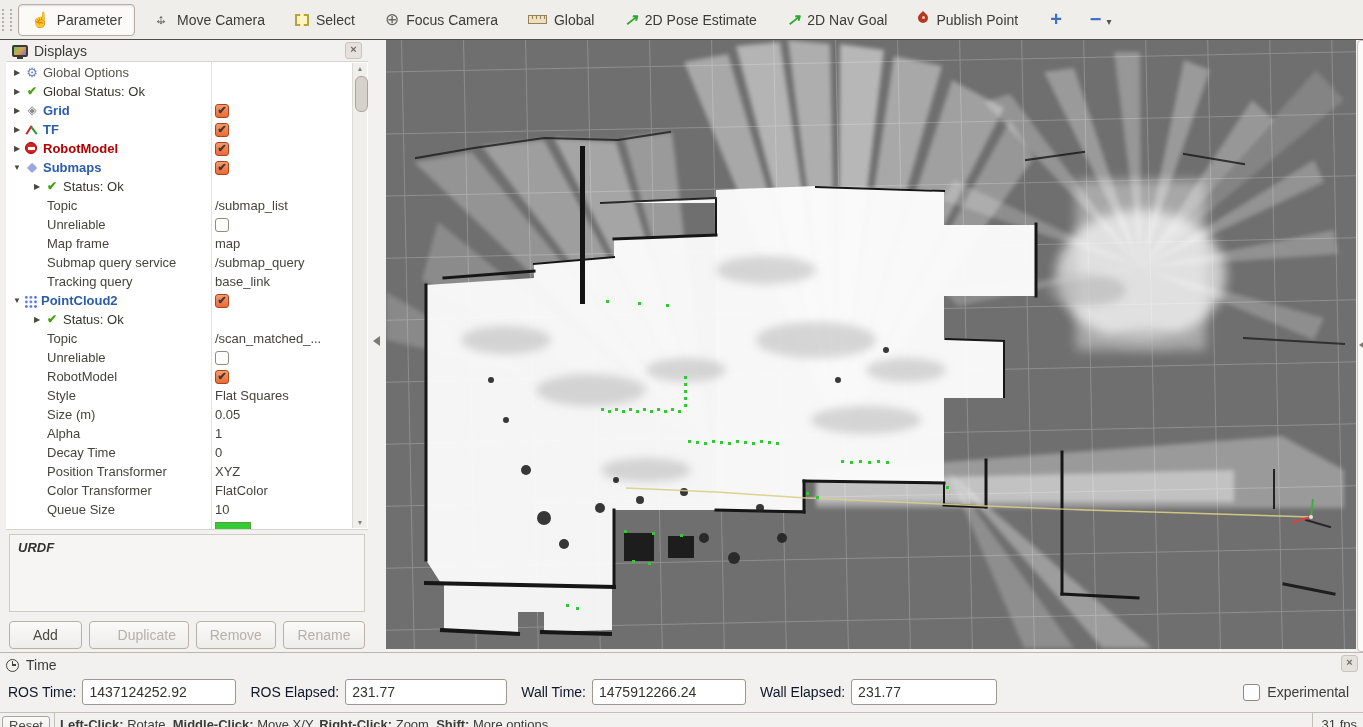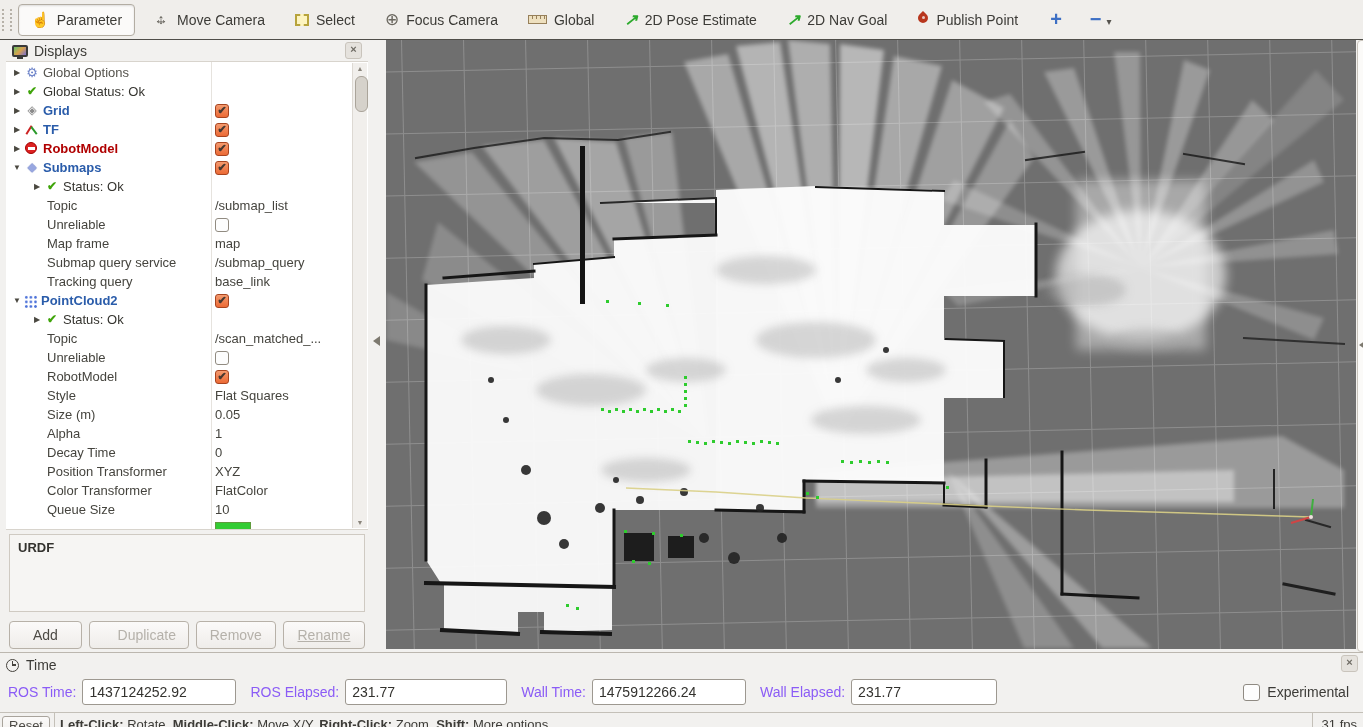--- a/index.html
+++ b/index.html
@@ -68,47 +68,47 @@
   .cb{width:14px;height:14px;border-radius:3px;box-sizing:border-box;position:relative;}
   .cb-checked{background:linear-gradient(#f49b6f,#ec6a35);border:1px solid #a8441f;}
   .cb-checked::after{content:"✔";position:absolute;left:1.5px;top:-1px;font-size:11px;font-weight:bold;color:#463830;}
   .cb-unchecked{background:#fdfdfd;border:1px solid #918b81;}
   .swatch{width:34px;height:12px;border:1px solid #5f9b3c;}
   .vscroll{position:absolute;right:1px;top:1px;width:14px;height:465px;background:#f1efec;border-left:1px solid #ddd9d3;}
   .vs-up,.vs-down{position:absolute;left:1px;width:12px;height:11px;font-size:7px;color:#8a857c;text-align:center;line-height:11px;}
   .vs-up{top:0;} .vs-down{bottom:0;}
   .vs-thumb{position:absolute;left:1.5px;top:13px;width:11px;height:34px;background:#d6d2cb;border:1px solid #aaa49a;border-radius:6px;}
 
-  #urdf-box{margin:4px 3px 0 3px;height:66px;background:#f6f5f3;border:1px solid #cfcac2;padding:5px 8px;box-sizing:content-box;}
+  #urdf-box{margin:4px 3px 0 3px;height:66px;background:#f6f5f3;border:1px solid #cfcac2;padding:5px 8px;box-sizing:content-box;font-style:italic;}
   .urdf-title{font-weight:bold;font-size:13px;color:#33322e;}
   .urdf-msg{font-size:13px;color:#3a3934;line-height:1.3;margin-top:1px;width:330px;}
   #panel-buttons{display:flex;gap:7px;margin:9px 3px 0 3px;}
   .pbtn{height:26px;border-radius:4px;border:1px solid #b7b1a8;background:linear-gradient(#fbfaf9,#efedea);
         font-size:14px;display:flex;align-items:center;justify-content:center;font-family:"Liberation Sans",sans-serif;}
   .pbtn.on{color:#4c4a45;} .pbtn.off{color:#b5b1aa;}
-  .pbtn-add{width:76px;} .pbtn-dup{width:88px;padding-left:16px;} .pbtn-rem{width:84px;} .pbtn-ren{width:86px;text-decoration:underline;}
+  .pbtn-add{width:76px;} .pbtn-dup{width:88px;padding-left:16px;} .pbtn-rem{width:84px;} .pbtn-ren{width:86px;}
 
   #left-strip{position:absolute;left:362px;top:0;width:18px;height:612px;background:#f2f1ef;}
   .tri-left{position:absolute;width:0;height:0;border-top:5px solid transparent;border-bottom:5px solid transparent;border-right:7px solid #7d796f;}
   #left-strip .tri-left{left:5px;top:296px;}
   #right-strip{position:absolute;left:1350px;top:0;width:13px;height:612px;background:#f2f1ef;}
   #right-strip .rail{position:absolute;left:1px;top:0;width:10px;height:612px;background:#fbfaf8;border:1px solid #c9c4bc;border-radius:4px;box-sizing:border-box;}
   #right-strip .tri-left{left:3px;top:300px;}
 
   #viewport{position:absolute;left:380px;top:0;width:970px;height:609px;background:#6f6f6f;overflow:hidden;}
 
   
   #time-panel{position:absolute;left:0;top:652px;width:1363px;height:60px;background:#f2f1ef;border-top:1px solid #bcb7af;}
   #time-header{position:relative;height:20px;display:flex;align-items:center;gap:7px;padding:2px 6px 0 6px;}
   .clock-icon{width:13px;height:13px;border:1.5px solid #45423c;border-radius:50%;position:relative;box-sizing:border-box;}
   .clock-icon::before{content:"";position:absolute;left:4.5px;top:1.5px;width:1.5px;height:4px;background:#45423c;}
   .clock-icon::after{content:"";position:absolute;left:5px;top:4.5px;width:3.5px;height:1.5px;background:#45423c;}
   #time-header .close-btn{position:absolute;right:5px;top:2px;}
   #time-fields{display:flex;align-items:center;height:34px;padding-left:8px;}
-  .tf-label{font-size:14px;color:#8b5cf6;margin-right:6px;white-space:nowrap;}
+  .tf-label{font-size:14px;color:#0f172a;margin-right:6px;white-space:nowrap;}
   .tf-input{height:24px;border:1px solid #9d9890;border-radius:3px;background:#fff;font-size:14px;color:#33322e;
             padding:0 6px;font-family:"Liberation Sans",sans-serif;margin-right:14px;}
   #experimental{margin-left:auto;margin-right:14px;display:flex;align-items:center;gap:7px;}
   .exp-box{width:15px;height:15px;background:#fdfdfd;border:1px solid #8f8a82;border-radius:3px;}
   .exp-label{font-size:14px;color:#3c3b37;}
 
   
   #status-bar{position:absolute;left:0;top:712px;width:1363px;height:15px;background:#f2f1ef;border-top:1px solid #c4c0b8;overflow:hidden;}
   #reset-btn{position:absolute;left:2px;top:3px;width:46px;height:20px;border:1px solid #a9a49c;border-radius:3px;
              background:linear-gradient(#fbfaf9,#efedea);font-size:13px;color:#4c4a45;text-align:center;line-height:18px;}

